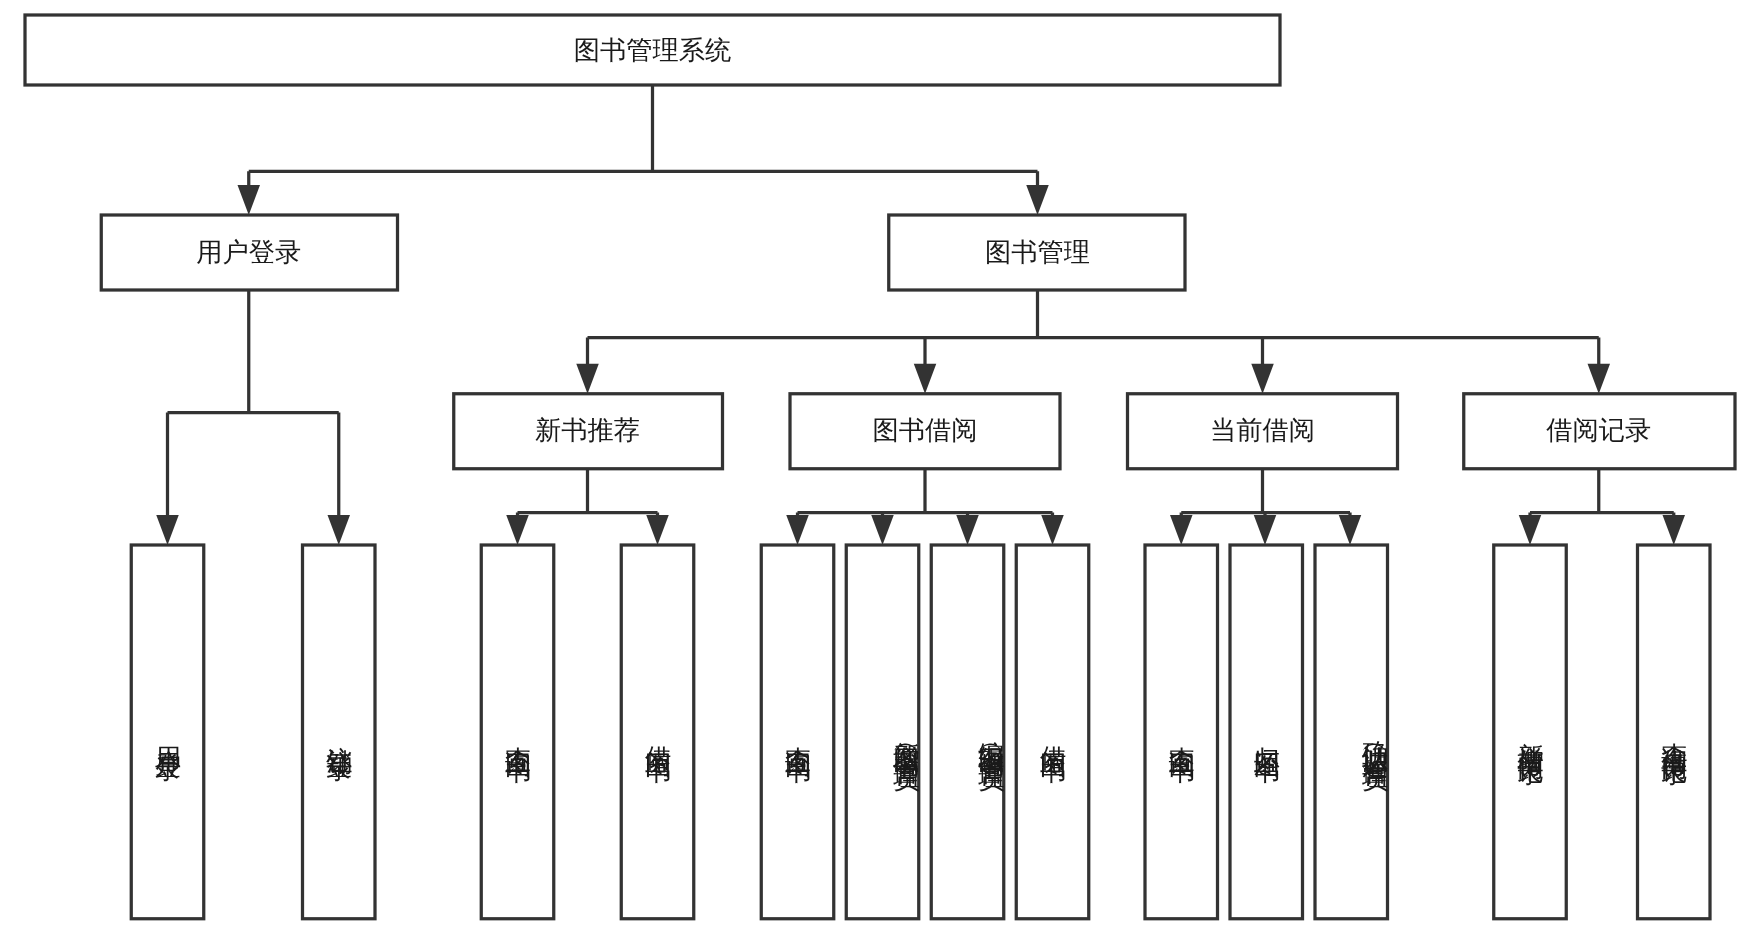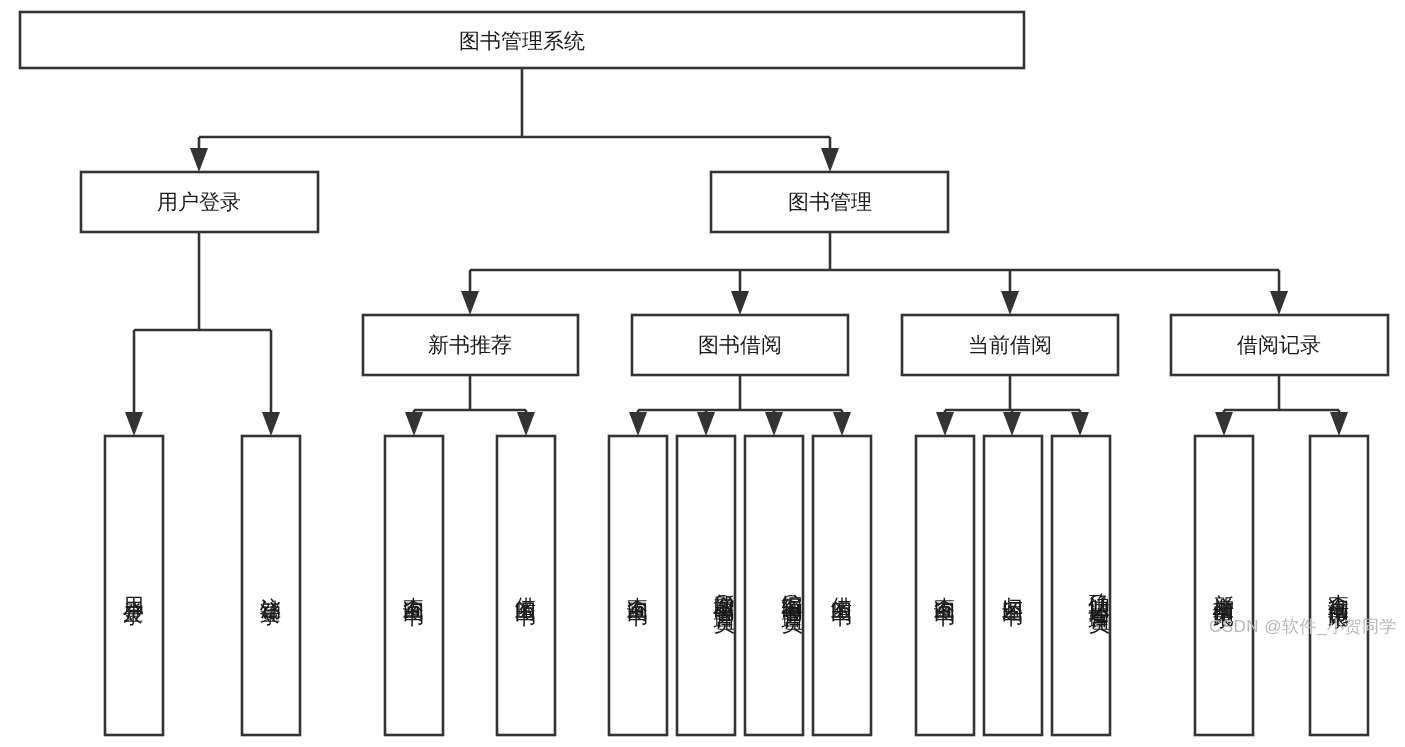--- a/index.html
+++ b/index.html
@@ -219,15 +219,14 @@
   <div class="vert-label" style="left:745px; top:444px; width:58px; height:291px;">编辑图书（管理员）</div>
   <div class="vert-label centered" style="left:813px; top:436px; width:58px; height:299px;">借阅图书</div>
 
   <div class="vert-label centered" style="left:916px; top:436px; width:58px; height:299px;">查询图书</div>
   <div class="vert-label centered" style="left:984px; top:436px; width:58px; height:299px;">归还图书</div>
   <div class="vert-label" style="left:1052px; top:444px; width:58px; height:291px;">确认归还（管理员）</div>
 
   <div class="vert-label centered" style="left:1195px; top:436px; width:58px; height:299px;">新增借阅记录</div>
   <div class="vert-label centered" style="left:1310px; top:436px; width:58px; height:299px;">查询借阅记录</div>
 
-  <div class="watermark">CSDN @软件_小贺同学</div>
 
 </div>
 
 </body></html>

